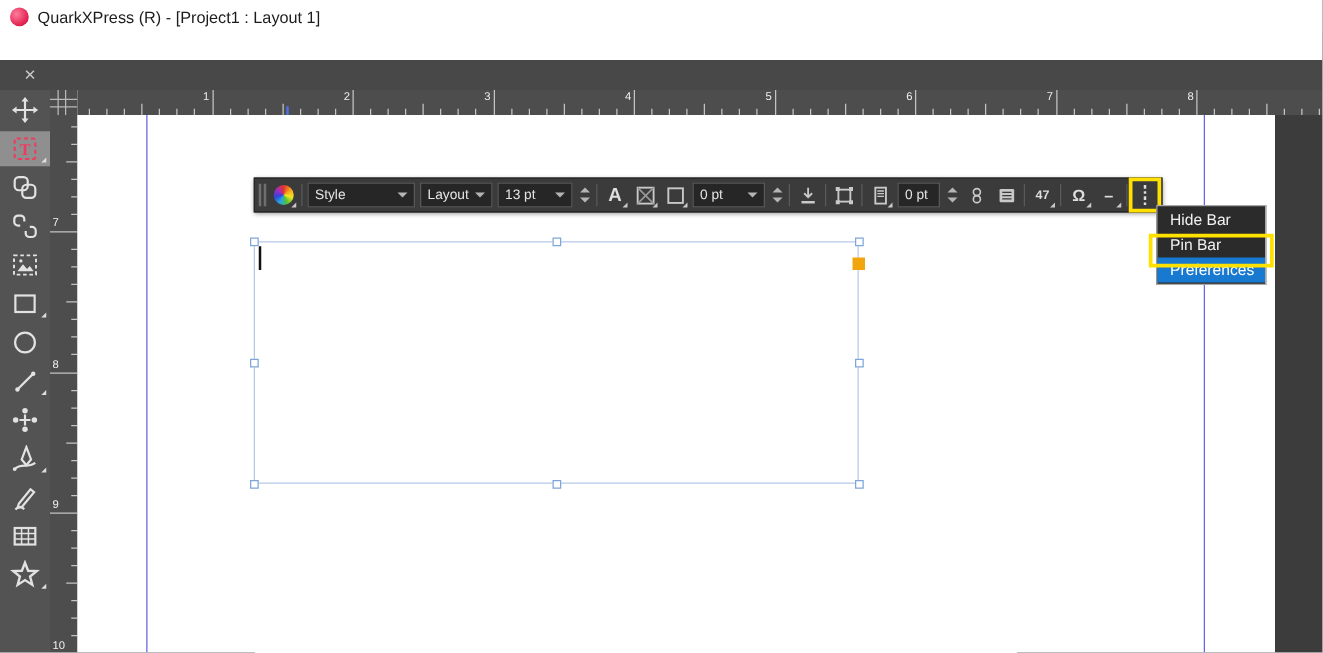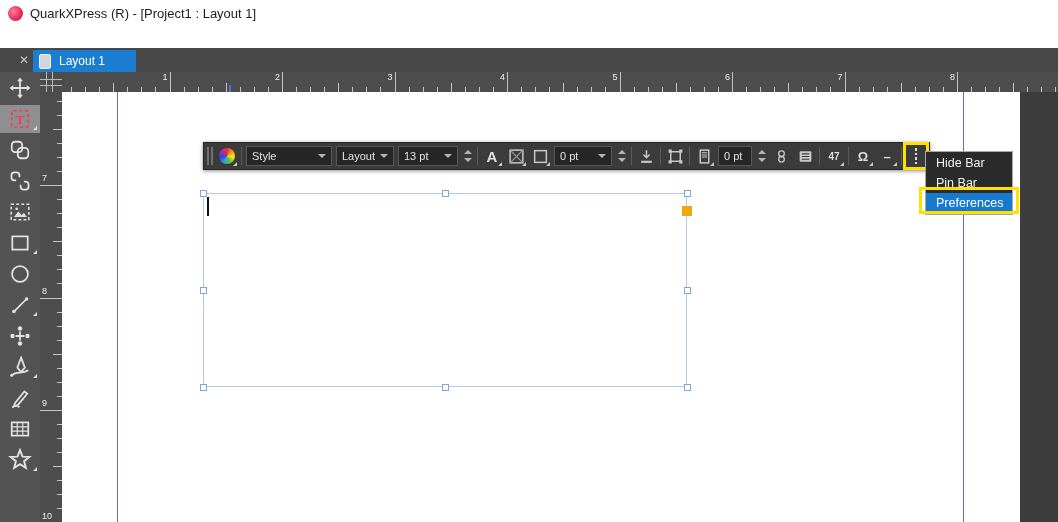--- a/index.html
+++ b/index.html
@@ -89,45 +89,41 @@
     border-top:4px solid #b5b5b5; flex:0 0 auto; }
   .spin { display:flex; flex-direction:column; gap:4px; align-items:center; width:11px; }
   .spin i { width:0; height:0; border-left:4px solid transparent; border-right:4px solid transparent; }
   .spin .up { border-bottom:4px solid #b5b5b5; }
   .spin .dn { border-top:4px solid #b5b5b5; }
   .glyph-btn { font-size:13px; font-weight:bold; color:#dedede; }
   .dots { display:flex; flex-direction:column; gap:2px; padding:0 2px; }
   .dots b { width:2.5px; height:2.5px; background:#dcdcdc; display:block; }
   .hl-box { outline:3px solid #ffe000; }
   
-  .ctxmenu { position:absolute; left:925px; top:151px; width:88px; z-index:7;
+  .ctxmenu { position:absolute; left:925px; top:164px; width:88px; z-index:7;
     background:#2b2b2b; border:1px solid #a8a8a8; padding:1px 0; }
   .ctx-item { height:20px; display:flex; align-items:center; padding:0 10px;
     font-size:12.5px; color:#f1f1f1; white-space:nowrap; }
   .ctx-item.selected { background:#1879d0; color:#ffffff; }
   .pref-annotation { position:absolute; left:919px; top:187px; width:100px; height:27px;
     border:3px solid #ffe000; z-index:8; pointer-events:none; }
 </style>
 </head>
 <body>
 
 <div id="stage">
 
   <div class="titlebar">
     <div class="qxp-logo"></div>
     <div class="title-text">QuarkXPress (R) - [Project1 : Layout 1]</div>
   </div>
 
 
   <div class="tabbar">
     <div class="view-close">✕</div>
-    <div class="tab-active">
-      <span class="page-icon"></span>
-      <span>Layout 1</span>
-    </div>
   </div>
 
   <div class="palette">
     <div class="tool">
       <svg width="22" height="22" viewBox="0 0 20 20">
           <path class="st" d="M10 3.5v13M3.5 10h13"></path>
           <path class="fl" d="M10 0.5l2.6 3.4H7.4zM10 19.5l2.6-3.4H7.4zM0.5 10l3.4-2.6v5.2zM19.5 10l-3.4-2.6v5.2z"></path>
         </svg>
     </div>
     <div class="tool selected corner">

